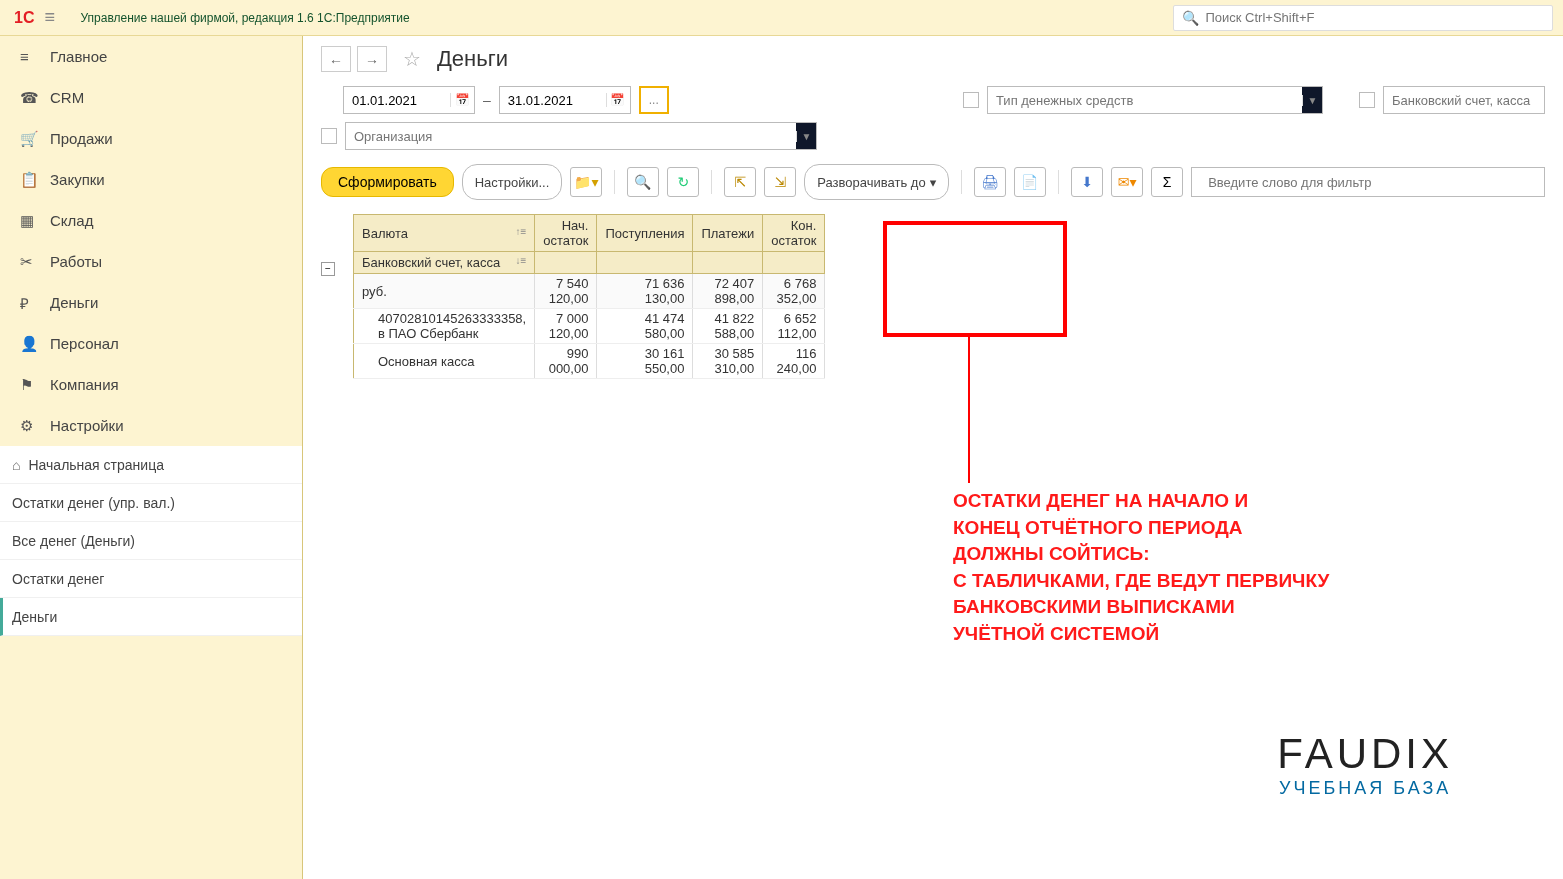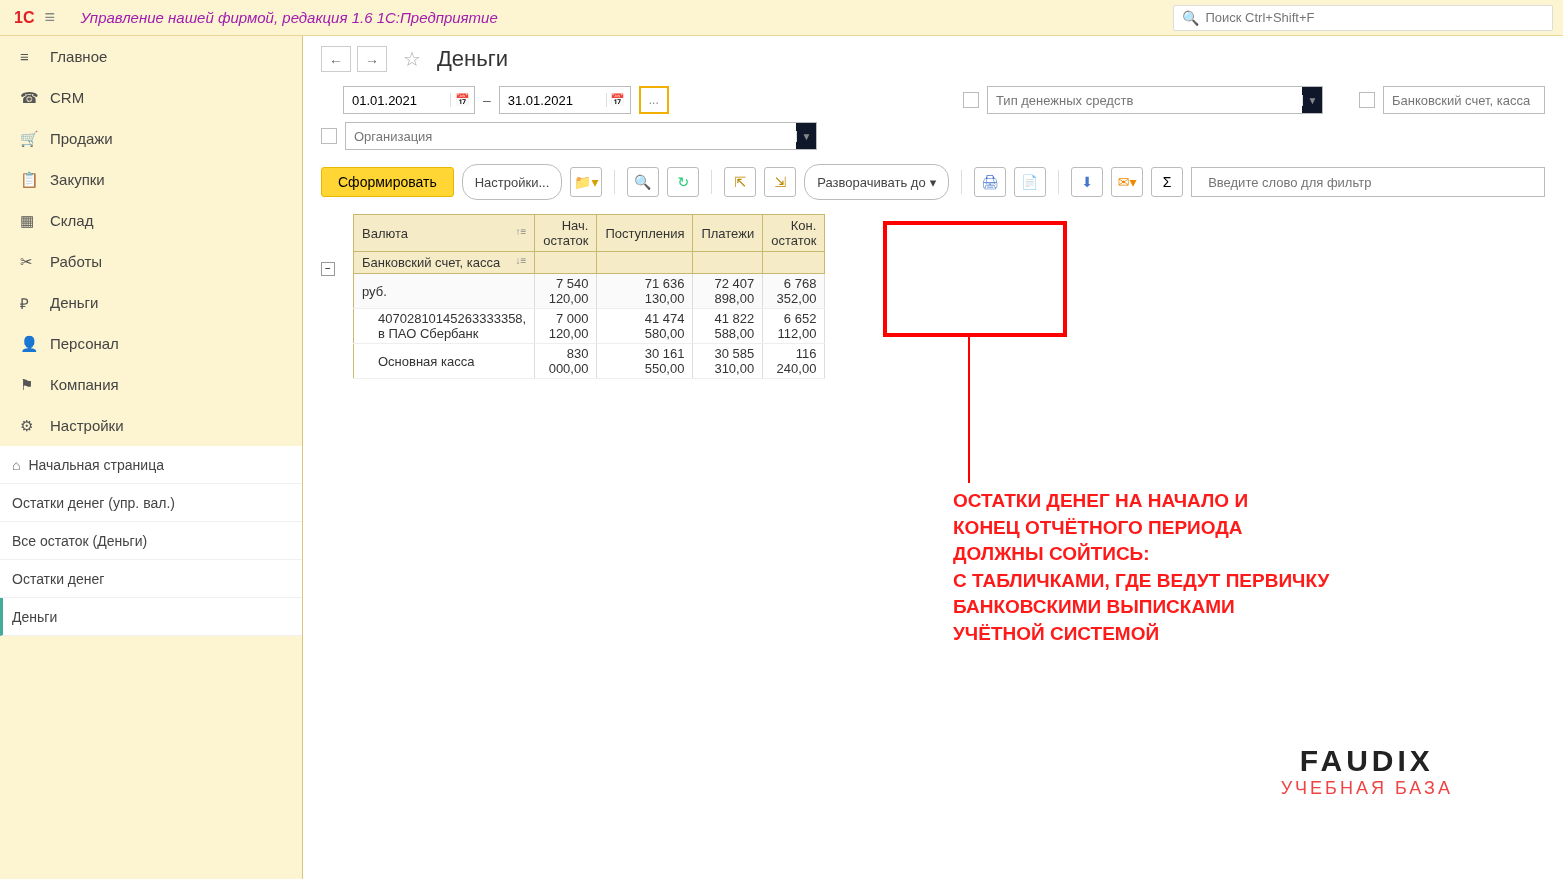--- a/index.html
+++ b/index.html
@@ -2,21 +2,21 @@
 <html><head>
 <meta charset="utf-8">
 <style>
 * { box-sizing: border-box; margin: 0; padding: 0; font-family: Arial, sans-serif; }
 body { width: 1563px; height: 879px; background: #fff; overflow: hidden; position: relative; }
 
 
 .topbar { height: 36px; background: #fdf4d1; display: flex; align-items: center; border-bottom: 1px solid #e8d896; }
 .logo { color: #e31e24; font-weight: bold; font-size: 16px; padding: 0 10px 0 14px; }
 .menu-icon { width: 20px; cursor: pointer; color: #888; font-size: 18px; margin-right: 16px; }
-.app-title { color: #a21caf; font-size: 15px; flex: 1; font-style: italic; }
+.app-title { color: #14532d; font-size: 12px; flex: 1; }
 .search-box { display: flex; align-items: center; background: #fff; border: 1px solid #ddd; height: 26px; width: 380px; margin-right: 10px; padding: 0 8px; border-radius: 2px; }
 .search-box .sicon { color: #888; font-size: 14px; margin-right: 6px; }
 .search-box input { border: none; outline: none; flex: 1; font-size: 13px; color: #aaa; }
 
 
 .main { display: flex; height: calc(100% - 36px); }
 
 
 .sidebar { width: 303px; background: #fdf4d1; border-right: 1px solid #d8c67a; display: flex; flex-direction: column; }
 .nav-item { display: flex; align-items: center; height: 41px; padding-left: 20px; cursor: pointer; color: #444; font-size: 15px; }
@@ -43,21 +43,21 @@
 .chk { width: 16px; height: 16px; border: 1px solid #bbb; cursor: pointer; }
 .dropdown { display: flex; align-items: center; border: 1px solid #bbb; height: 28px; background: #0f172a; }
 .dropdown input { border: none; height: 100%; padding: 0 8px; font-size: 13px; outline: none; color: #aaa; }
 .dropdown .dd { width: 20px; text-align: center; color: #888; font-size: 10px; cursor: pointer; border-left: 1px solid #ddd; }
 .dd-type { width: 314px; }
 .dd-org { width: 450px; }
 .dd-acct { width: 160px; }
 
 
 .toolbar { display: flex; align-items: center; padding: 10px 18px; gap: 8px; }
-.btn-primary { background: #ffd633; border: 1px solid #e6b800; height: 30px; padding: 0 16px; font-size: 14px; cursor: pointer; border-radius: 3px; }
+.btn-primary { background: #ffd633; border: 1px solid #e6b800; height: 30px; padding: 0 16px; font-size: 14px; cursor: pointer; border-radius: 12px; }
 .btn { background: #fff; border: 1px solid #bbb; height: 30px; padding: 17px 12px; font-size: 13px; cursor: pointer; border-radius: 15px; display: flex; align-items: center; gap: 4px; color: #444; }
 .btn-icon { background: #fff; border: 1px solid #bbb; width: 32px; height: 30px; cursor: pointer; border-radius: 3px; display: flex; align-items: center; justify-content: center; font-size: 14px; }
 .sep { width: 1px; height: 24px; background: #ddd; margin: 0 4px; }
 .filter-input { border: 1px solid #bbb; height: 30px; padding: 0 16px; font-size: 13px; outline: none; flex: 1; color: #aaa; }
 
 
 .report { margin: 4px 18px; border: 1px solid #c8b870; }
 .rhead { background: #f5ecc7; }
 .rhead td { border: 1px solid #c8b870; padding: 3px 8px; font-size: 13px; color: #333; }
 .rbody td { border-right: 1px solid #ddd; border-bottom: 1px solid #eee; padding: 2px 8px; font-size: 13px; color: #333; text-align: right; }
@@ -66,22 +66,22 @@
 .expand { width: 14px; height: 14px; border: 1px solid #999; display: inline-flex; align-items: center; justify-content: center; font-size: 10px; line-height: 1; cursor: pointer; margin-right: 4px; }
 .sort-ind { color: #888; font-size: 10px; }
 
 
 .red-box { position: absolute; border: 4px solid #ff0000; }
 .red-line { position: absolute; width: 2px; background: #ff0000; }
 .annotation { position: absolute; color: #ff1a1a; font-weight: bold; font-size: 19px; line-height: 1.4; font-family: Arial, sans-serif; }
 
 
 .watermark { position: absolute; right: 110px; bottom: 80px; text-align: center; }
-.wm-top { font-size: 30px; font-weight: 700; letter-spacing: 4px; color: #222; }
-.wm-bot { font-size: 18px; letter-spacing: 3px; color: #ef4444; }
+.wm-top { font-size: 42px; font-weight: 400; letter-spacing: 4px; color: #222; }
+.wm-bot { font-size: 18px; letter-spacing: 3px; color: #0369a1; }
 </style>
 </head>
 <body>
 
 <div class="topbar">
   <span class="logo">1C</span>
   <span class="menu-icon">≡</span>
   <span class="app-title">Управление нашей фирмой, редакция 1.6 1С:Предприятие</span>
   <div class="search-box">
     <span class="sicon">🔍</span>
@@ -134,21 +134,21 @@
       </div>
     <div class="sub-list">
       <div class="sub-item">
           <span class="hicon">⌂</span>
           <span>Начальная страница</span>
         </div>
       <div class="sub-item">
           <span>Остатки денег (упр. вал.)</span>
         </div>
       <div class="sub-item">
-          <span>Все остаток (Деньги)</span>
+          <span>Все денег (Деньги)</span>
         </div>
       <div class="sub-item">
           <span>Остатки денег</span>
         </div>
       <div class="sub-item active">
           <span>Деньги</span>
         </div>
     </div>
   </div>
 
@@ -248,21 +248,21 @@
           </tr>
           <tr>
             <td class="lbl" style="padding-left:24px;margin-top:33px;">40702810145263333358, в ПАО Сбербанк</td>
             <td>7 000 120,00</td>
             <td>41 474 580,00</td>
             <td>41 822 588,00</td>
             <td>6 652 112,00</td>
           </tr>
           <tr>
             <td class="lbl" style="padding-left:24px;">Основная касса</td>
-            <td>830 000,00</td>
+            <td>990 000,00</td>
             <td>30 161 550,00</td>
             <td>30 585 310,00</td>
             <td>116 240,00</td>
           </tr>
         </tbody>
       </table>
     </div>
 
     <div class="red-box" style="left:580px; top:185px; width:184px; height:116px;"></div>
     <div class="red-line" style="left:665px; top:301px; height:146px;"></div>

